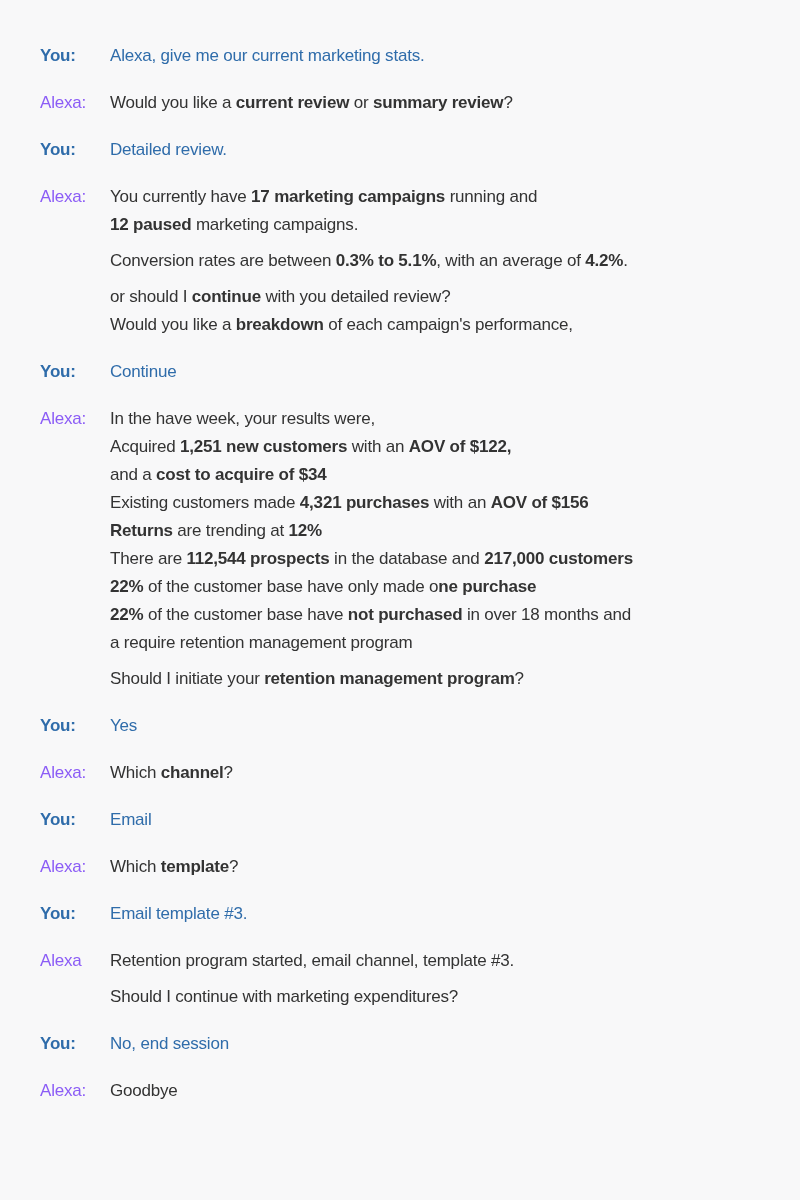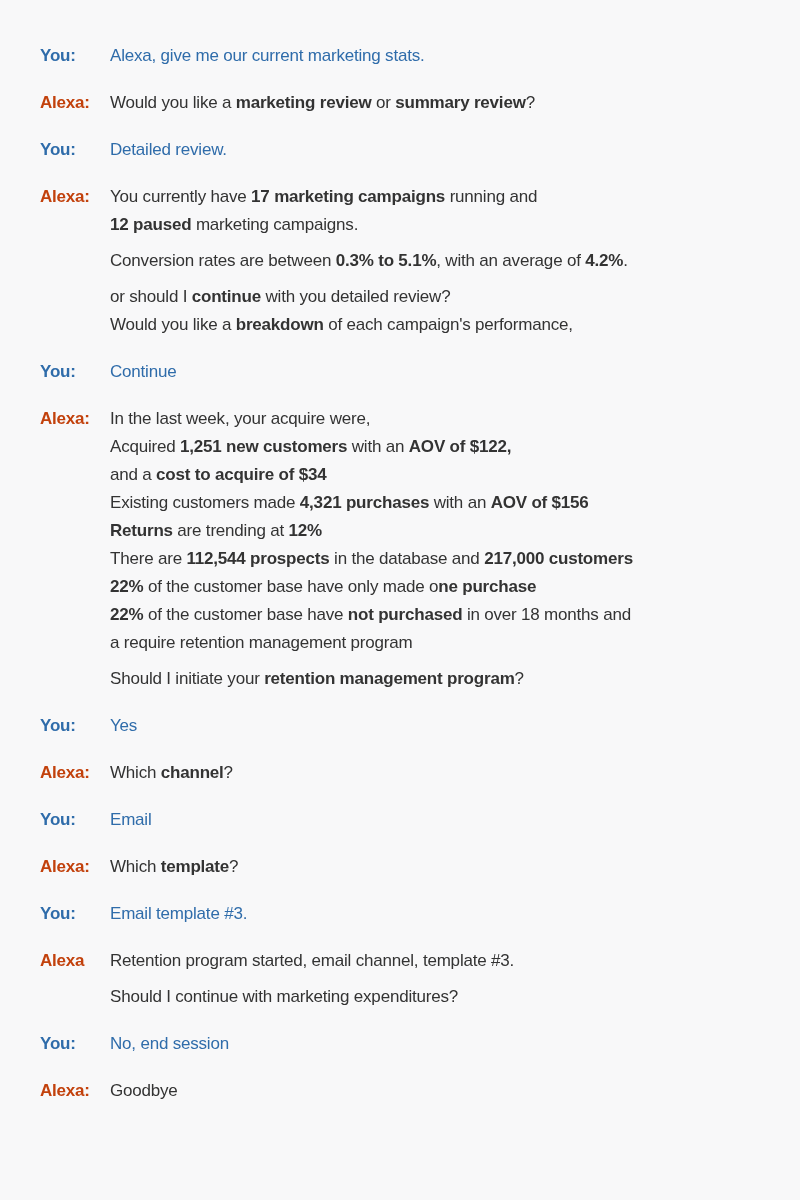--- a/index.html
+++ b/index.html
@@ -23,23 +23,22 @@
     padding: 42px 40px 15px 40px;
   }
   .turn {
     display: flex;
     align-items: flex-start;
     margin-bottom: 19px;
   }
   .speaker {
     flex: 0 0 70px;
     line-height: 28px;
-    color: #c2410c;
+    color: #8b5cf6;
     white-space: nowrap;
-    font-weight: bold;
   }
   .speaker.user {
     color: #2f6caa;
     font-weight: 700;
   }
   .body {
     flex: 1 1 auto;
     min-width: 0;
   }
   .body.user {
@@ -69,21 +68,21 @@
         <div class="body user">
           <div class="para">
             <div class="line"><span>Alexa, give me our current marketing stats.</span></div>
           </div>
         </div>
       </div>
       <div class="turn">
         <div class="speaker">Alexa:</div>
         <div class="body">
           <div class="para">
-            <div class="line"><span>Would you like a </span><b>marketing review</b><span> or </span><b>summary review</b><span>?</span></div>
+            <div class="line"><span>Would you like a </span><b>current review</b><span> or </span><b>summary review</b><span>?</span></div>
           </div>
         </div>
       </div>
       <div class="turn">
         <div class="speaker user">You:</div>
         <div class="body user">
           <div class="para">
             <div class="line"><span>Detailed review.</span></div>
           </div>
         </div>
@@ -109,21 +108,21 @@
         <div class="body user">
           <div class="para">
             <div class="line"><span>Continue</span></div>
           </div>
         </div>
       </div>
       <div class="turn">
         <div class="speaker">Alexa:</div>
         <div class="body">
           <div class="para">
-            <div class="line"><span>In the last week, your acquire were,</span></div>
+            <div class="line"><span>In the have week, your results were,</span></div>
             <div class="line"><span>Acquired </span><b>1,251 new customers</b><span> with an </span><b>AOV of $122,</b></div>
             <div class="line"><span>and a </span><b>cost to acquire of $34</b></div>
             <div class="line"><span>Existing customers made </span><b>4,321 purchases</b><span> with an </span><b>AOV of $156</b></div>
             <div class="line"><b>Returns</b><span> are trending at </span><b>12%</b></div>
             <div class="line"><span>There are </span><b>112,544 prospects</b><span> in the database and </span><b>217,000 customers</b></div>
             <div class="line"><b>22%</b><span> of the customer base have only made o</span><b>ne purchase</b></div>
             <div class="line"><b>22%</b><span> of the customer base have </span><b>not purchased</b><span> in over 18 months and</span></div>
             <div class="line"><span>a require retention management program</span></div>
           </div>
           <div class="para">

